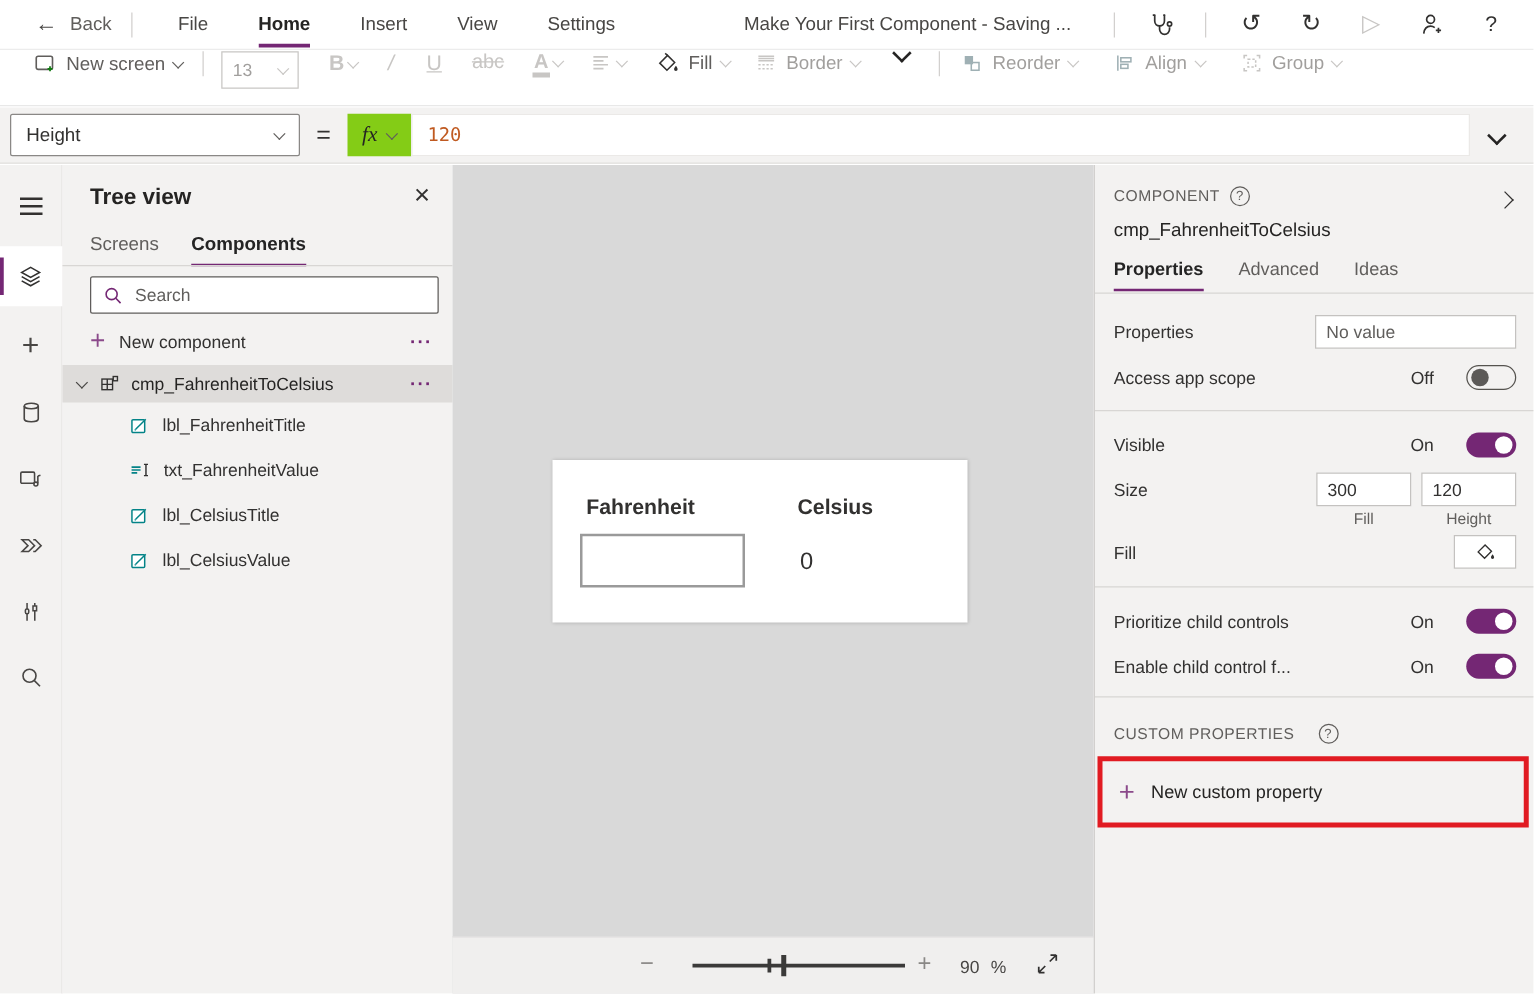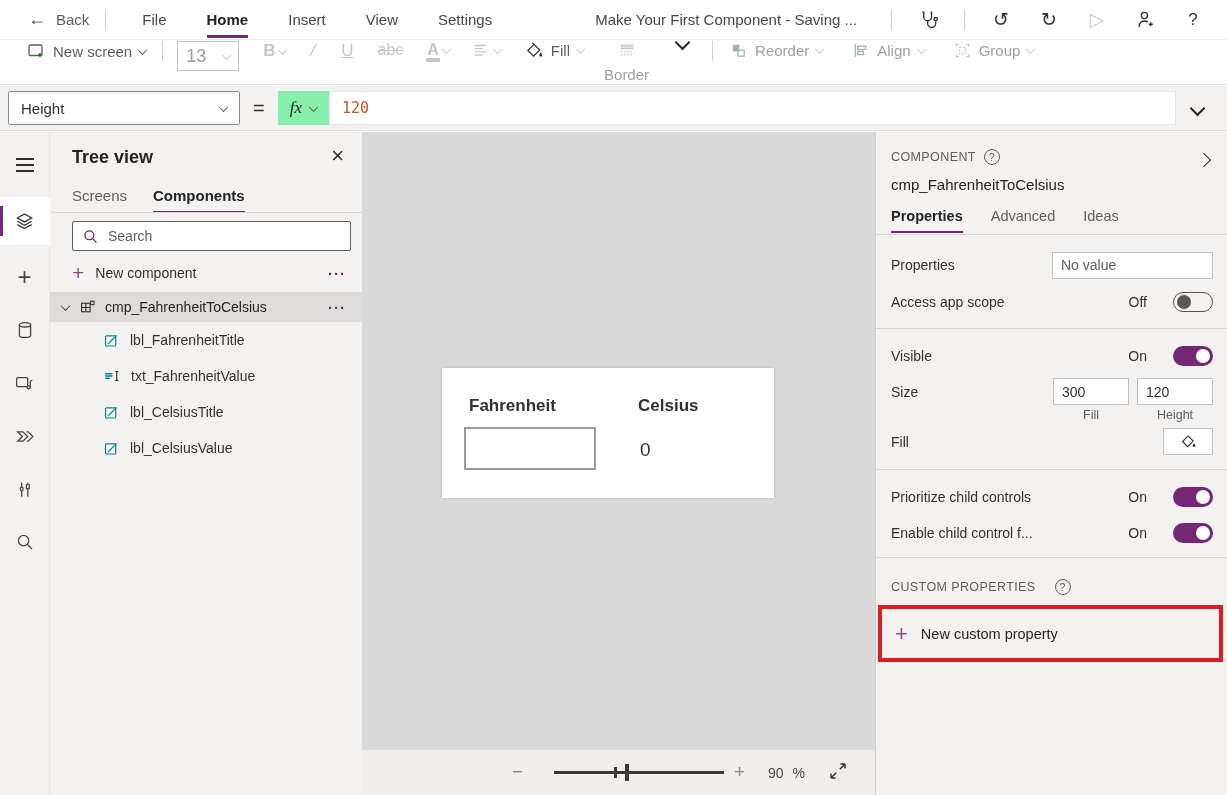--- a/index.html
+++ b/index.html
@@ -23,34 +23,34 @@
   .glyph-ico { font-size:19px; color:#323130; line-height:1; }
   .glyph-ico.disabled { color:#c8c6c4; }
 
   
   .ribbon { position:absolute; left:0; top:41px; width:1227px; height:44px; background:#fff; border-bottom:1px solid #e8e8e8; display:flex; align-items:flex-start; padding-left:26px; }
   .tb-item { display:flex; align-items:center; gap:7px; font-size:15px; color:#605e5c; cursor:pointer; }
   .tb-item.disabled { color:#a19f9d; cursor:default; }
   .chev { width:7px; height:7px; border-right:1.6px solid #605e5c; border-bottom:1.6px solid #605e5c; transform:rotate(45deg) translate(-1px,-1px); display:inline-block; }
   .chev.dis { border-color:#c8c6c4; }
   .chev.right { transform:rotate(-45deg); }
-  .size-box { width:62px; height:30px; border:1px solid #c8c6c4; background:#fff; display:flex; align-items:center; padding:0 8px; font-size:18px; color:#a19f9d; justify-content:space-between; }
+  .size-box { width:62px; height:30px; border:1px solid #c8c6c4; background:#fff; display:flex; align-items:center; padding:0 8px; font-size:14px; color:#a19f9d; justify-content:space-between; }
   .fmt { font-size:17px; color:#c8c6c4; display:flex; align-items:center; gap:4px; cursor:default; }
   .fmt b { font-weight:700; }
   .fmt .u { text-decoration:underline; }
   .fmt .st { text-decoration:line-through; font-size:16px; }
   .fontA { position:relative; color:#c8c6c4; font-size:16px; font-weight:700; }
   .fontA::after { content:""; position:absolute; left:-1px; right:-1px; bottom:-3px; height:4px; background:#c8c6c4; }
   .big-chev { width:11px; height:11px; border-right:2.6px solid #252423; border-bottom:2.6px solid #252423; transform:rotate(45deg); display:inline-block; margin-top:-4px; cursor:pointer; }
 
   
   .fbar { position:absolute; left:0; top:86px; width:1227px; height:45px; background:#f3f2f1; border-bottom:1px solid #e1dfdd; display:flex; align-items:center; padding:0 14px 0 8px; }
   .prop-select { width:232px; height:34px; background:#fff; border:1px solid #8a8886; border-radius:2px; display:flex; align-items:center; padding:0 12px; font-size:15px; color:#323130; justify-content:space-between; cursor:pointer; }
   .equals { font-size:20px; color:#323130; padding:0 13px; }
-  .fx-btn { height:34px; background:#86efac; display:flex; align-items:center; padding:0 12px; gap:8px; cursor:pointer; }
+  .fx-btn { height:34px; background:#84cc16; display:flex; align-items:center; padding:0 12px; gap:8px; cursor:pointer; }
   .fx-label { font-family:"Liberation Serif",serif; font-style:italic; font-size:17px; color:#252423; }
   .formula-input { flex:1; height:34px; background:#fff; border:1px solid #ebe9e7; font-family:"DejaVu Sans Mono",monospace; font-size:15px; color:#c05a21; padding:0 12px; outline:none; }
   .fbar-chev { margin:0 10px 0 16px; }
 
   
   .main { position:absolute; left:0; top:132px; width:1227px; height:663px; display:flex; }
 
   .rail { width:50px; background:#f3f2f1; border-right:1px solid #e8e6e4; display:flex; flex-direction:column; align-items:center; padding-top:12px; }
   .rail-btn { width:50px; height:42px; display:flex; align-items:center; justify-content:center; margin-bottom:11px; cursor:pointer; position:relative; color:#484644; }
   .rail-btn.selected { background:#fff; height:48px; }
@@ -232,21 +232,21 @@
       <span>
         <svg width="19" height="19" viewBox="0 0 20 20" fill="none">
           <path d="M9.5 3.5 15.5 9.5 9 16 3 10z" stroke="#323130" stroke-width="1.3"></path>
           <path d="M9.5 3.5 7.5 1.8" stroke="#323130" stroke-width="1.3"></path>
           <path d="M16.6 12.2c.9 1.3 1.4 2.2 1.4 2.9a1.5 1.5 0 0 1-3 0c0-.7.6-1.6 1.6-2.9z" fill="#323130"></path>
         </svg>
       </span>
       <span>Fill</span>
       <i class="chev dis"></i>
     </div>
-    <div class="tb-item disabled" style="margin-right:28px;flex-direction:column;">
+    <div class="tb-item disabled" style="margin-right:28px;">
       <span>
         <svg width="18" height="18" viewBox="0 0 20 20" stroke="#c8c6c4" stroke-width="1.3">
             <path d="M3 4.5h14M3 6.5h14M3 8.5h14"></path>
             <path d="M3 12h14M3 15.5h14" stroke-dasharray="2 1.6"></path>
           </svg>
       </span>
       <span>Border</span>
       <i class="chev dis"></i>
     </div>
     <span class="big-chev" style="margin-right:24px;"></span>

